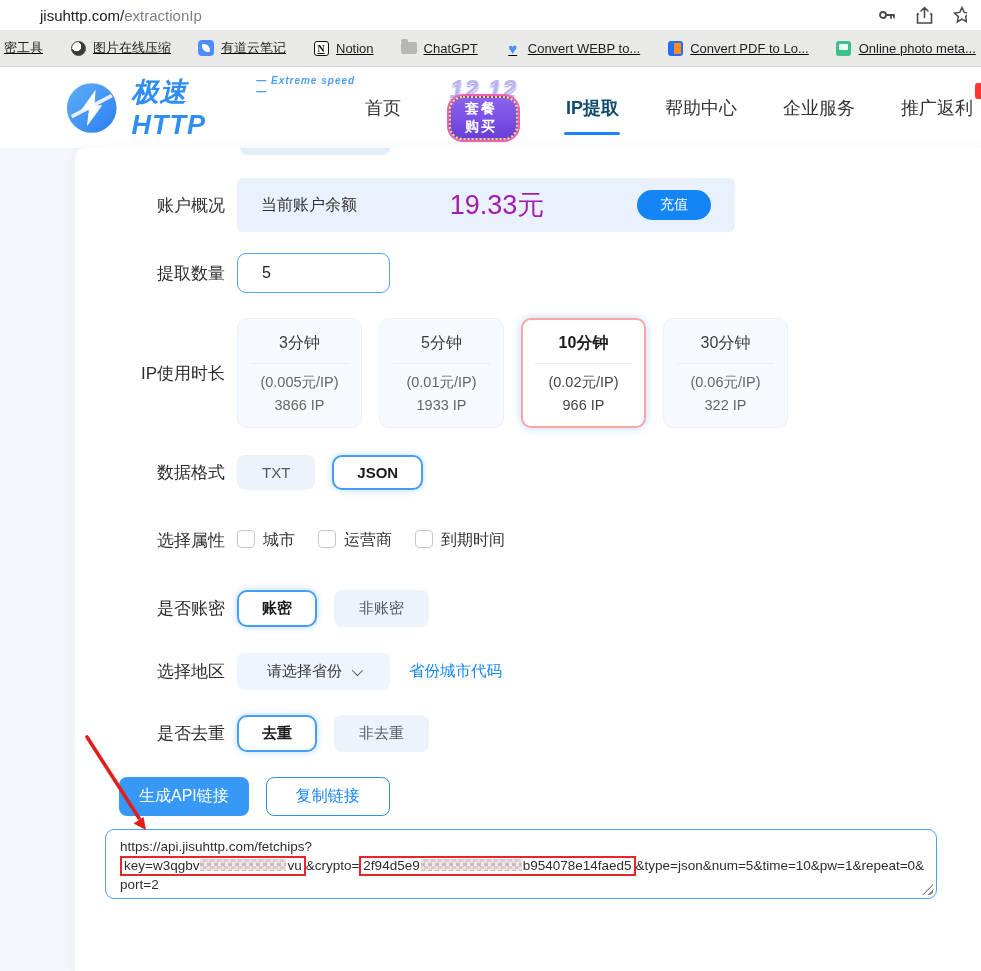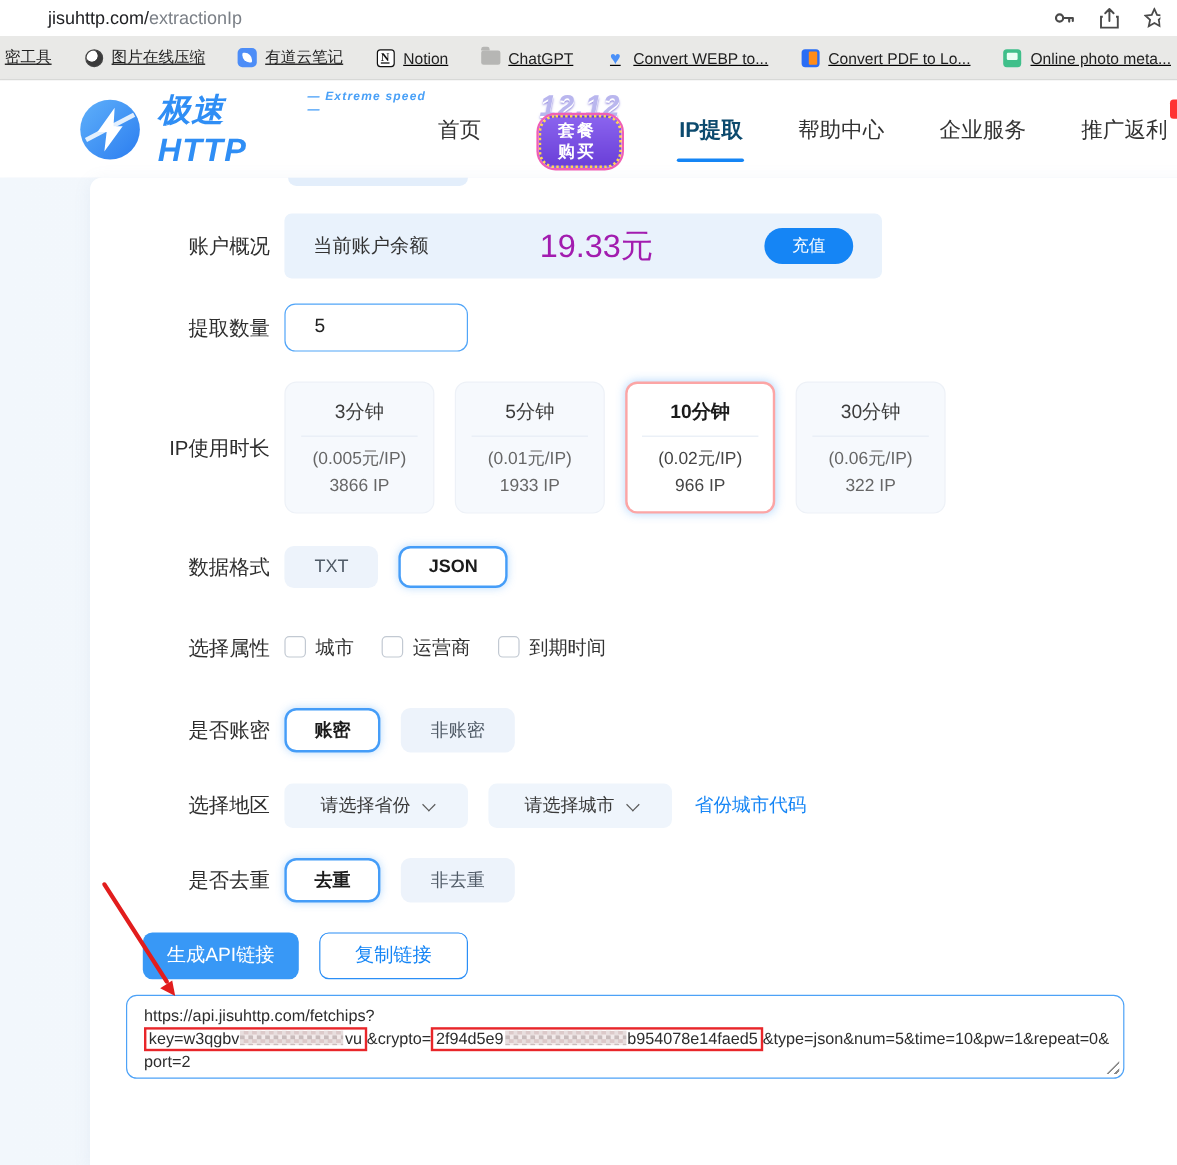--- a/index.html
+++ b/index.html
@@ -297,24 +297,20 @@
       <button class="chip selected">账密</button>
       <button class="chip">非账密</button>
     </div>
 
     <div class="row row-region">
       <span class="row-label">选择地区</span>
       <span class="select">
           <span>请选择省份</span>
           <span class="chev"></span>
         </span>
-      <span class="select">
-          <span>请选择城市</span>
-          <span class="chev"></span>
-        </span>
       <span class="region-link">省份城市代码</span>
     </div>
 
 
     <div class="row row-dedupe">
       <span class="row-label">是否去重</span>
       <button class="chip selected">去重</button>
       <button class="chip">非去重</button>
     </div>
 

